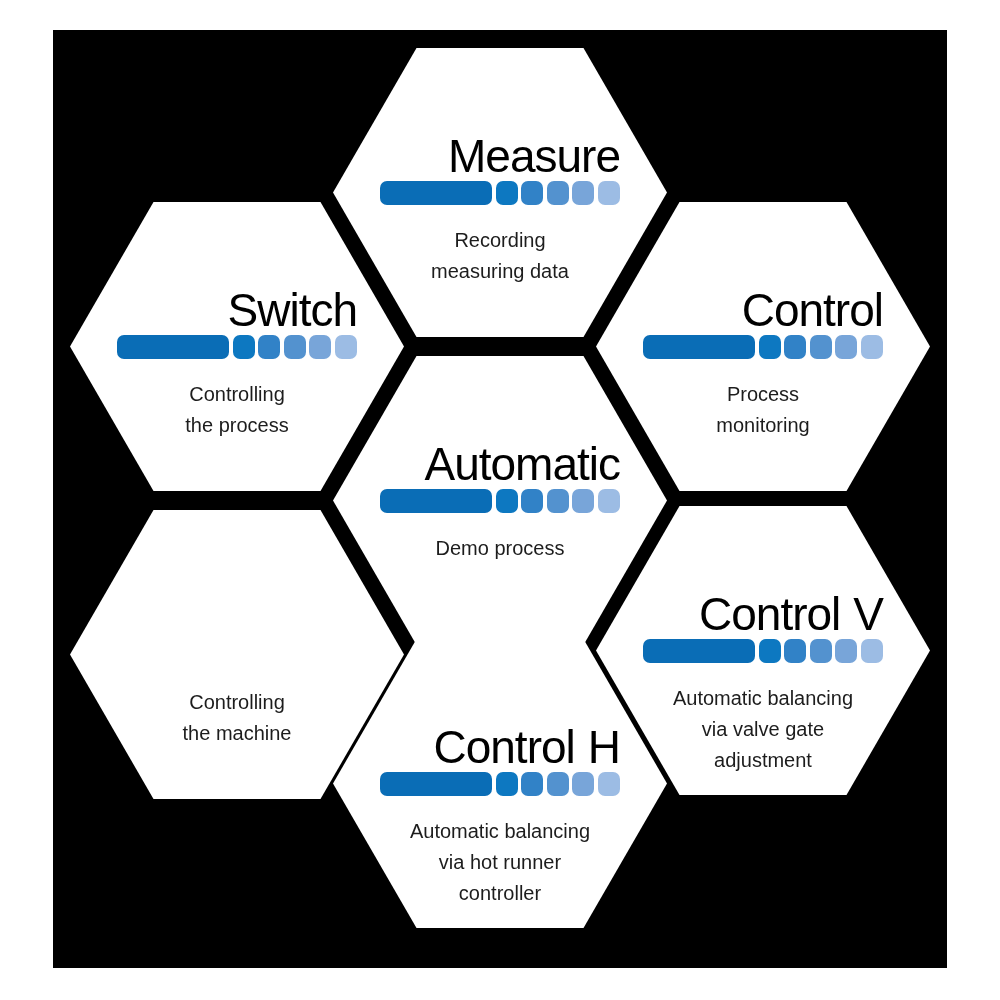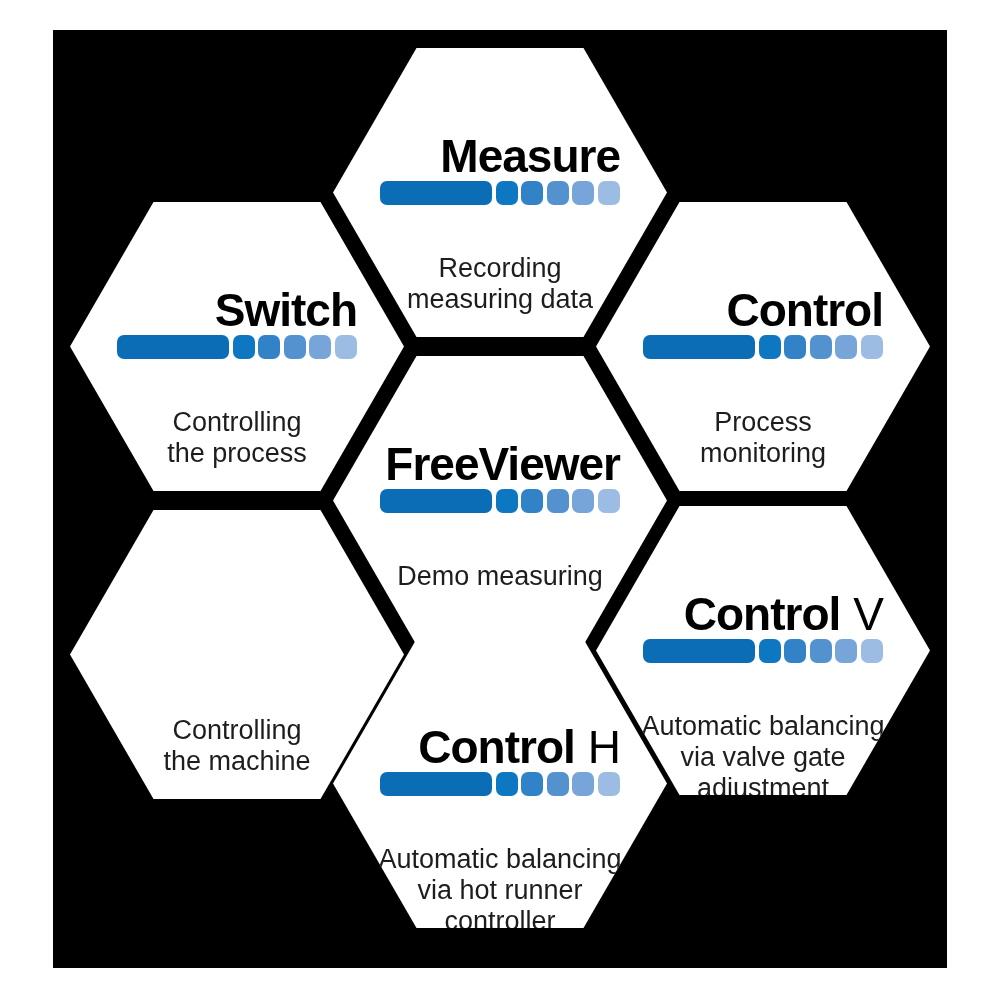--- a/index.html
+++ b/index.html
@@ -41,43 +41,42 @@
   .word{
     position:absolute;
     bottom:100%;right:0;
     margin-bottom:2px;
     line-height:1;
     white-space:nowrap;
     color:var(--titlecolor,#000);
     font-size:46px;
     letter-spacing:-1px;
   }
-  .word-main{font-weight:bold;}
+  .word-main{font-weight:normal;}
   .word-suffix{font-weight:normal;margin-left:13px;}
   .word-suffix:empty{display:none;}
   .bar{
     display:flex;
     align-items:center;
     gap:3.5px;
     height:24px;
     width:240px;
   }
   .seg{display:block;height:24px;border-radius:7px;}
   .seg-main{width:112px;}
   .seg-step{width:22px;}
   .subtext{
     position:absolute;
     top:calc(50% + 32px);
     left:0;right:0;
     text-align:center;
-    font-size:27px;
+    font-size:20px;
     line-height:31px;
     color:var(--subcolor,#1d1d1d);
     white-space:pre-line;
-    margin-top:28px;
   }
 </style>
 </head>
 <body>
 
 <div class="stage">
   <div class="panel"></div>
 
   <div class="hex hex-measure">
     <div class="logo">
@@ -129,32 +128,32 @@
         <span class="seg seg-step" style="background: rgb(156, 188, 228);"></span>
       </div>
     </div>
     <div class="subtext">Process
 monitoring</div>
   </div>
 
   <div class="hex hex-freeviewer">
     <div class="logo">
       <div class="word">
-        <span class="word-main">FreeViewer</span>
+        <span class="word-main">Automatic</span>
       </div>
       <div class="bar">
         <span class="seg seg-main" style="background: rgb(10, 109, 182);"></span>
         <span class="seg seg-step" style="background: rgb(13, 120, 193);"></span>
         <span class="seg seg-step" style="background: rgb(49, 130, 199);"></span>
         <span class="seg seg-step" style="background: rgb(83, 146, 207);"></span>
         <span class="seg seg-step" style="background: rgb(120, 165, 217);"></span>
         <span class="seg seg-step" style="background: rgb(156, 188, 228);"></span>
       </div>
     </div>
-    <div class="subtext">Demo measuring</div>
+    <div class="subtext">Demo process</div>
   </div>
 
   <div class="hex hex-control-p">
     <div class="subtext">Controlling
 the machine</div>
   </div>
 
   <div class="hex hex-control-v">
     <div class="logo">
       <div class="word">

